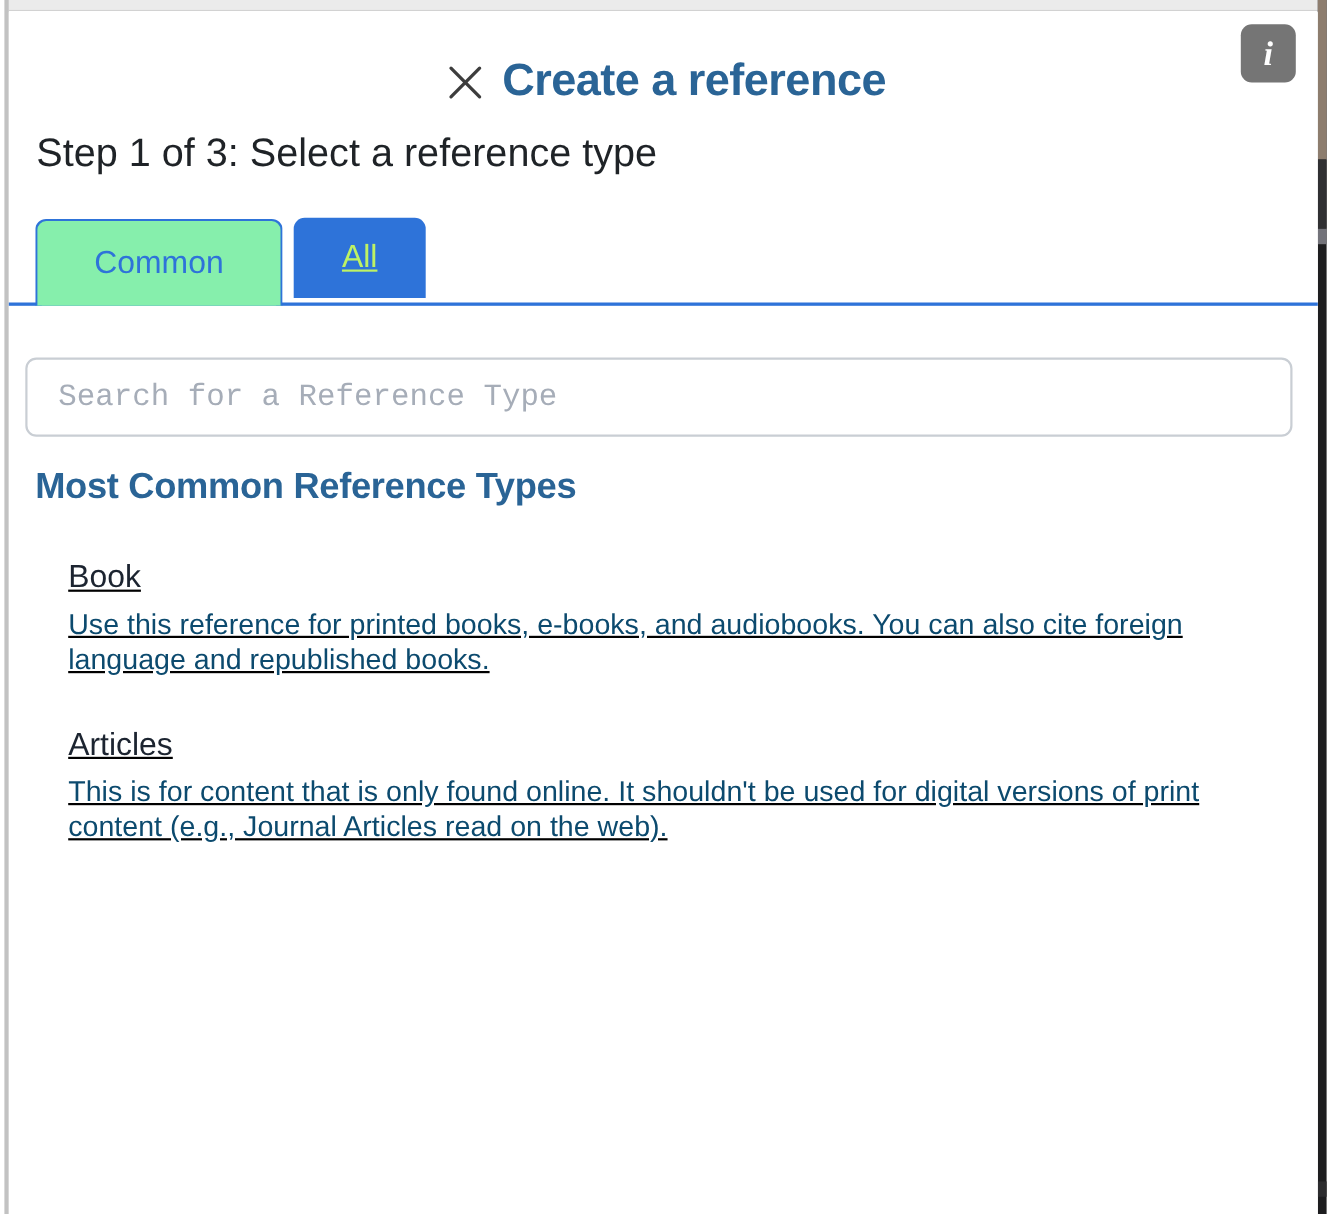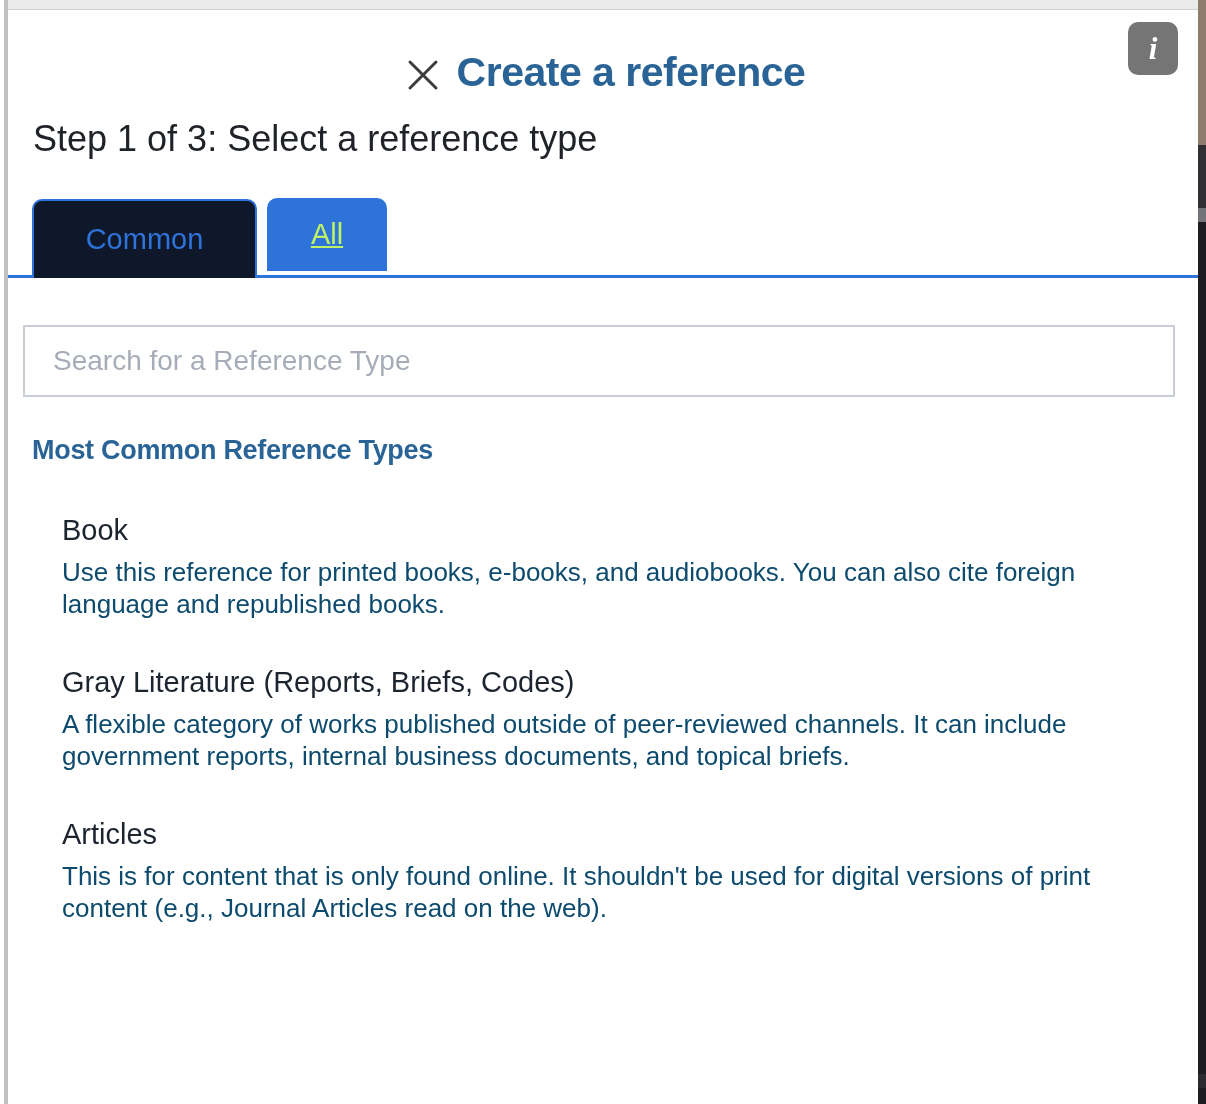--- a/index.html
+++ b/index.html
@@ -31,36 +31,36 @@
              color:var(--title-blue,#2a6496); letter-spacing:-0.5px; }
 
   .step { margin-top:26px; margin-left:1px; font-size:36px; line-height:34px; color:#1f2327; }
 
   .tabs { margin:40px -24px 0 -24px; padding-left:24px;
           border-bottom:3px solid var(--tab-blue,#2e73d9);
           display:flex; align-items:flex-end; height:82px; }
   .tab  { display:flex; align-items:center; justify-content:center;
           border-top-left-radius:10px; border-top-right-radius:10px;
           font-size:29px; cursor:pointer; }
-  .tab.active { width:225px; height:79px; margin-bottom:-3px; background:#0f172a;
+  .tab.active { width:225px; height:79px; margin-bottom:-3px; background:#86efac;
                 border:2px solid var(--tab-blue,#2e73d9); border-bottom:none;
                 color:var(--tab-blue,#2e73d9); position:relative; z-index:1; }
   .tab.filled { width:120px; height:73px; margin-left:10px; margin-bottom:4px;
                 background:var(--tab-blue,#2e73d9); color:#bef264;text-decoration:underline; }
 
   .search { display:block; margin:47px 0 0 -9px; width:1152px; height:72px;
-            border:2px solid #c9ced4; border-radius:0; padding:0 28px;
-            font-family:Liberation Sans, sans-serif; font-size:28px; color:#333; }
+            border:2px solid #c9ced4; border-radius:10px; padding:0 28px;
+            font-family:Liberation Mono, monospace; font-size:28px; color:#333; }
   .search::placeholder { color:#a6adb8; opacity:1; }
 
-  h2.section { margin-top:38px; font-size:27px; font-weight:700;
+  h2.section { margin-top:26px; font-size:33px; font-weight:700;
                color:var(--title-blue,#2a6496); letter-spacing:-0.3px; }
 
   .ref-list { margin-top:42px; margin-left:30px; }
-  .ref-item { margin-bottom:40px; cursor:pointer; }
+  .ref-item { margin-bottom:40px; cursor:pointer;text-decoration:underline; }
   .ref-name { font-size:29px; line-height:44px; color:#1c2430; }
   .ref-desc { margin-top:4px; font-size:26px; line-height:32px; color:#0c4a6e;
               max-width:1062px; }
 </style>
 </head>
 <body>
 
 <div class="top-edge"></div>
 <div class="left-edge"></div>
 <div class="bg-strip">
@@ -97,24 +97,20 @@
 
   <h2 class="section">Most Common Reference Types</h2>
 
   <div class="ref-list">
 
     <div class="ref-item">
       <div class="ref-name">Book</div>
       <div class="ref-desc">Use this reference for printed books, e-books, and audiobooks. You can also cite foreign language and republished books.</div>
     </div>
 
-    <div class="ref-item">
-      <div class="ref-name">Gray Literature (Reports, Briefs, Codes)</div>
-      <div class="ref-desc">A flexible category of works published outside of peer-reviewed channels. It can include government reports, internal business documents, and topical briefs.</div>
-    </div>
 
 
     <div class="ref-item">
       <div class="ref-name">Articles</div>
       <div class="ref-desc">This is for content that is only found online. It shouldn't be used for digital versions of print content (e.g., Journal Articles read on the web).</div>
     </div>
 
   </div>
 </div>
 

